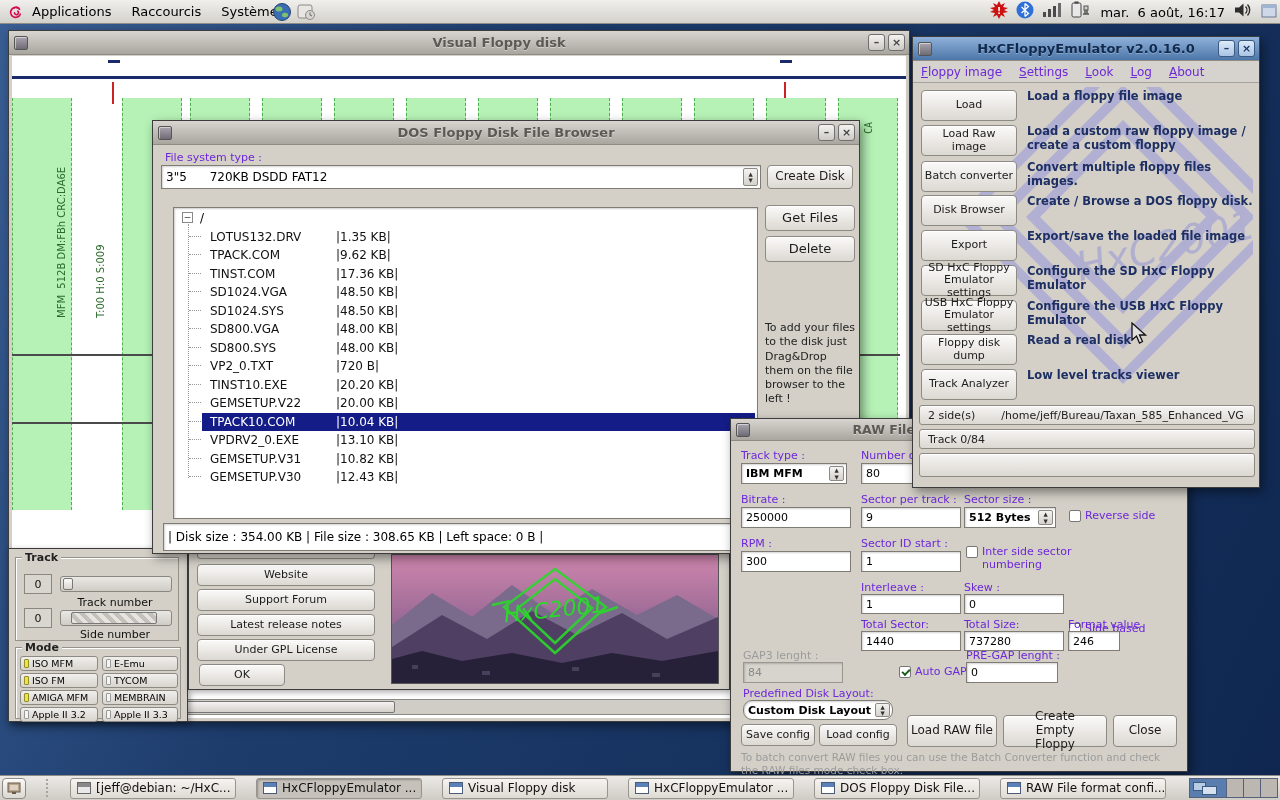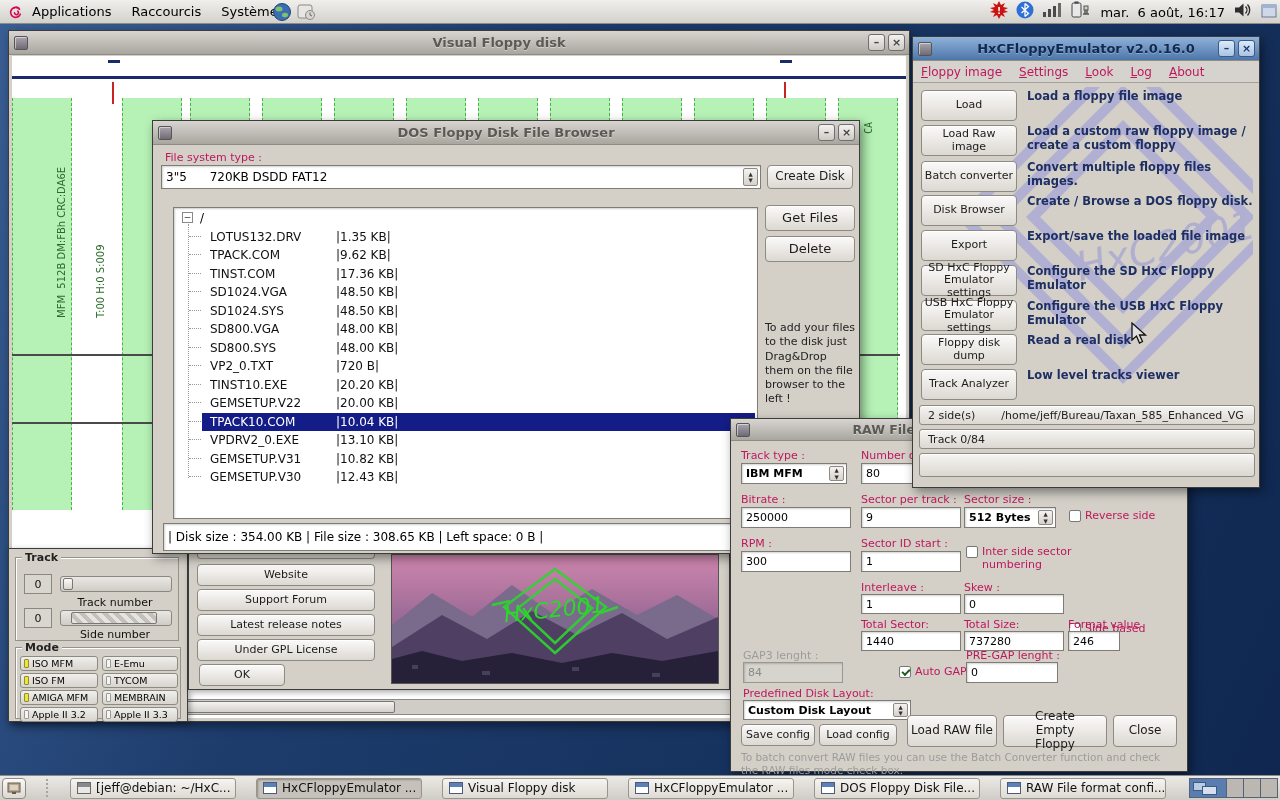--- a/index.html
+++ b/index.html
@@ -29,21 +29,21 @@
   .inp{background:#fff;border:1px solid #7f7c76;box-shadow:inset 1px 1px 2px rgba(0,0,0,.18);
     font-size:11px;display:flex;align-items:center;padding:0 4px;overflow:hidden;white-space:pre;}
   .inp.dis{background:#d7d4ce;color:#8a8a8a;border-color:#9a978f;}
   .spin{position:absolute;right:2px;top:2px;bottom:2px;width:15px;border:1px solid #8d8a84;border-radius:2px;
     background:linear-gradient(#f4f3f1,#d6d2cc);display:flex;flex-direction:column;align-items:center;
     justify-content:center;font-size:5.5px;line-height:1.1;color:#333;}
   .cbrow{display:flex;align-items:flex-start;gap:4px;}
   .cb{width:12px;height:12px;background:#fff;border:1px solid #777;border-radius:2px;position:relative;flex:none;margin-top:1px;}
   .cb.checked::after{content:"";position:absolute;left:2px;top:2px;width:6px;height:3px;
     border-left:2px solid #1e5c1e;border-bottom:2px solid #1e5c1e;transform:rotate(-45deg);}
-  .lbl{font-size:11px;color:#be185d;white-space:nowrap;}
+  .lbl{font-size:11px;color:#6d28d9;white-space:nowrap;}
   .lbl.gray{color:#9c9c9c;}
   .frame{position:absolute;border:1px solid #95928c;box-shadow:inset 1px 1px 0 #fff;}
   .legend{position:absolute;top:-7px;left:6px;background:#d4d0c8;padding:0 3px;font-size:11px;font-weight:bold;color:#222;}
   .bar{border:1px solid #8d8a84;border-radius:3px;background:linear-gradient(#f6f5f3,#dbd7d1);
     box-shadow:inset 0 1px 0 #fff;display:flex;align-items:center;font-size:11px;color:#222;
     padding:0 8px;overflow:hidden;white-space:pre;}
   
   .panel{left:0;top:0;width:1280px;height:24px;background:linear-gradient(#f0efec,#d3d1cb);
     border-bottom:1px solid #8e8b85;display:flex;align-items:center;z-index:50;}
   .pmenu{font-size:13px;color:#000;padding:0 10px;height:100%;display:flex;align-items:center;}
@@ -384,21 +384,21 @@
     <div class="lbl gray w" style="left:12px;top:230px;">GAP3 lenght :</div>
     <div class="inp dis w" style="left:12px;top:243px;width:100px;height:21px;">84</div>
     <div class="cbrow w" style="left:136px;top:246px;padding-left:32px;">
       <span class="cb checked"></span>
         <span class="lbl">Auto GAP3</span>
     </div>
     <div class="lbl w" style="left:235px;top:230px;">PRE-GAP lenght :</div>
     <div class="inp w" style="left:235px;top:243px;width:92px;height:21px;">0</div>
 
     <div class="lbl w" style="left:12px;top:268px;">Predefined Disk Layout:</div>
-    <div class="inp w" style="left:12px;top:281px;width:168px;height:20px;font-weight:bold;">
+    <div class="inp w" style="left:12px;top:281px;width:150px;height:20px;font-weight:bold;border-radius:9px;">
       <span>Custom Disk Layout</span><span class="spin"><span>▲</span><span>▼</span></span>
     </div>
     <div class="btn w" style="left:10px;top:305px;width:74px;height:22px;">Save config</div>
     <div class="btn w" style="left:88px;top:305px;width:78px;height:22px;">Load config</div>
     <div class="btn w" style="left:176px;top:296px;width:90px;height:32px;font-size:12px;">Load RAW file</div>
     <div class="btn w" style="left:272px;top:296px;width:104px;height:32px;font-size:12px;padding:0 10px;">Create Empty Floppy</div>
     <div class="btn w" style="left:382px;top:296px;width:64px;height:32px;font-size:12px;">Close</div>
     <div class="w" style="left:10px;top:332px;width:436px;font-size:10.5px;color:#9c9c9c;line-height:1.25;">To batch convert RAW files you can use the Batch Converter function and check the RAW files mode check box.</div>
   </div>
 

